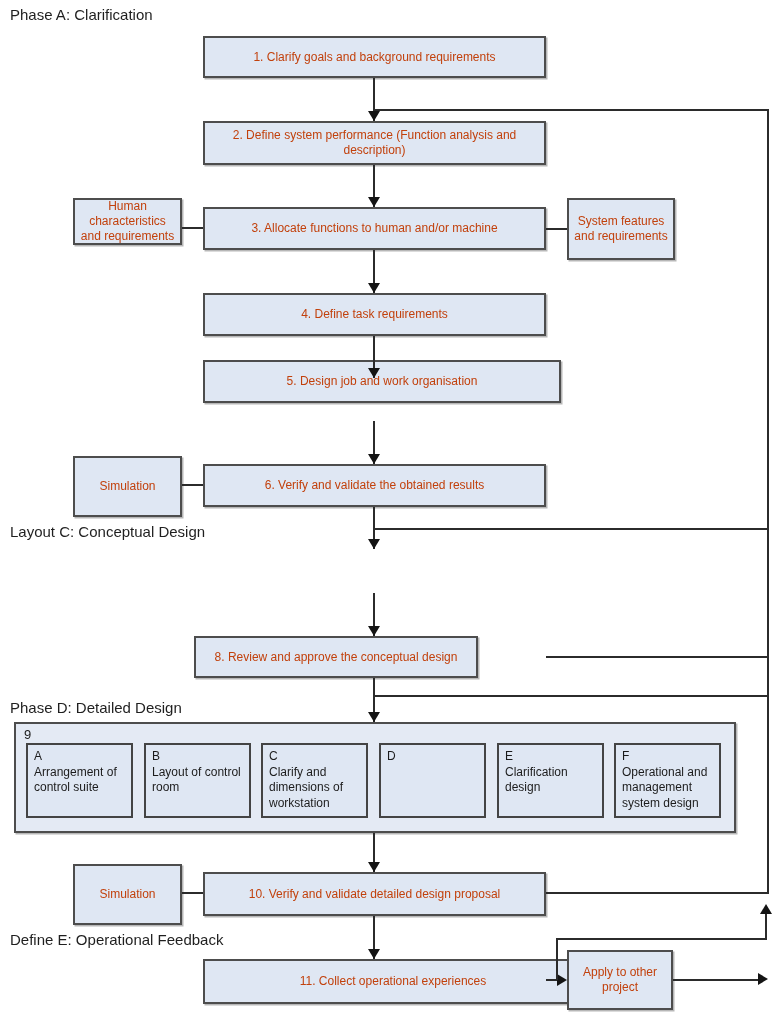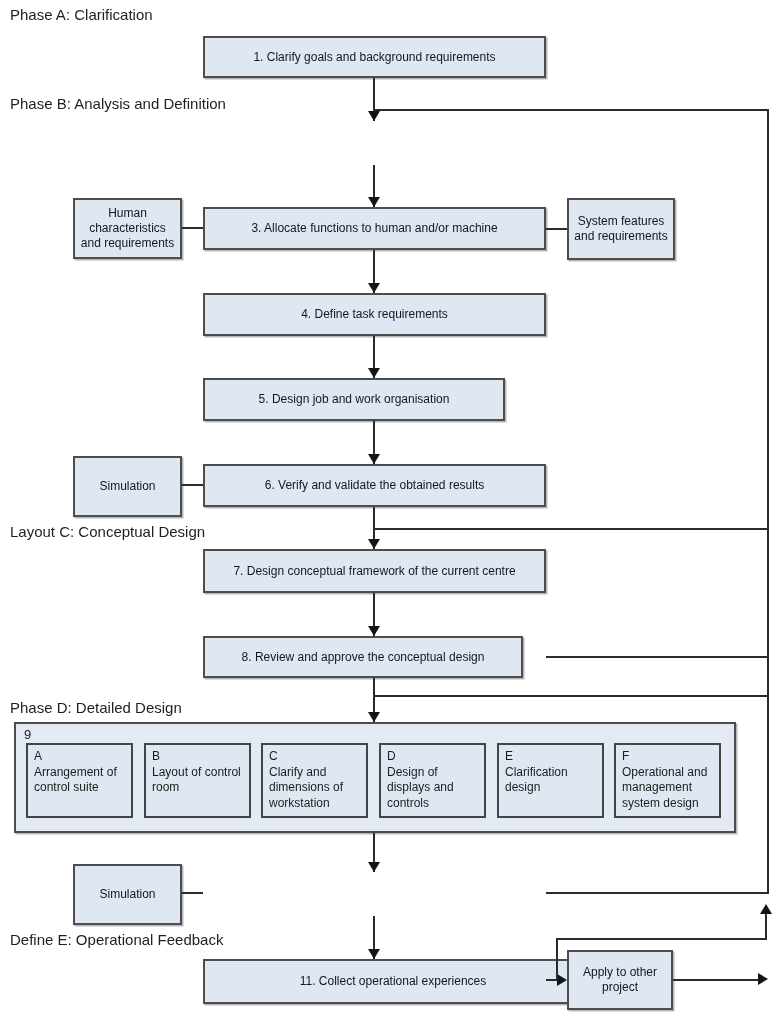--- a/index.html
+++ b/index.html
@@ -15,21 +15,21 @@
     font-size:15px;color:#1f1f1f;
     white-space:nowrap;
   }
   .box{
     position:absolute;
     background:#dfe7f3;
     border:2px solid #4d4d4d;
     box-sizing:border-box;
     display:flex;align-items:center;justify-content:center;
     text-align:center;
-    font-size:12px;color:#0f172a;line-height:1.25;
+    font-size:12px;color:#c2410c;line-height:1.25;
     padding:2px 14px;
     box-shadow:1.5px 1.5px 0 rgba(95,95,95,0.45);
   }
   .sidebox{padding:2px 5px;}
   .group{
     position:absolute;
     background:#e4eaf4;
     border:2px solid #4d4d4d;
     box-sizing:border-box;
     box-shadow:1.5px 1.5px 0 rgba(95,95,95,0.45);
@@ -58,35 +58,35 @@
   .arr-u{position:absolute;width:0;height:0;
     border-left:6px solid transparent;border-right:6px solid transparent;
     border-bottom:10px solid #141414;}
 </style>
 </head>
 <body>
 
 <div id="canvas">
 
   <div class="phase" style="top:6px">Phase A: Clarification</div>
-  <div class="phase" style="top:95px">Phase B: Analysis and Definition</div>
   <div class="phase" style="top:523px">Layout C: Conceptual Design</div>
   <div class="phase" style="top:699px">Phase D: Detailed Design</div>
   <div class="phase" style="top:931px">Define E: Operational Feedback</div>
 
   <div class="box" style="left:203px;top:36px;width:343px;height:42px">1. Clarify goals and background requirements</div>
+  <div class="box" style="left:203px;top:121px;width:343px;height:44px">2. Define system performance (Function analysis and description)</div>
   <div class="box" style="left:203px;top:207px;width:343px;height:43px">3. Allocate functions to human and/or machine</div>
   <div class="box" style="left:203px;top:293px;width:343px;height:43px">4. Define task requirements</div>
-  <div class="box" style="left:203px;top:378px;width:302px;height:43px">5. Design job and work organisation</div>
+  <div class="box" style="left:203px;top:360px;width:358px;height:43px">5. Design job and work organisation</div>
   <div class="box" style="left:203px;top:464px;width:343px;height:43px">6. Verify and validate the obtained results</div>
-  <div class="box" style="left:203px;top:549px;width:343px;height:44px">7. Design conceptual framework of the current centre</div>
-  <div class="box" style="left:203px;top:636px;width:320px;height:42px">8. Review and approve the conceptual design</div>
+  <div class="box" style="left:194px;top:636px;width:284px;height:42px">8. Review and approve the conceptual design</div>
+  <div class="box" style="left:203px;top:872px;width:343px;height:44px">10. Verify and validate detailed design proposal</div>
   <div class="box" style="left:203px;top:959px;width:380px;height:45px">11. Collect operational experiences</div>
 
-  <div class="box sidebox" style="left:73px;top:198px;width:109px;height:61px">Human characteristics and requirements</div>
+  <div class="box sidebox" style="left:73px;top:198px;width:109px;height:47px">Human characteristics and requirements</div>
   <div class="box sidebox" style="left:567px;top:198px;width:108px;height:62px">System features and requirements</div>
   <div class="box sidebox" style="left:73px;top:456px;width:109px;height:61px">Simulation</div>
   <div class="box sidebox" style="left:73px;top:864px;width:109px;height:61px">Simulation</div>
   <div class="box sidebox" style="left:567px;top:950px;width:106px;height:60px">Apply to other project</div>
 
   <div class="group" style="left:14px;top:722px;width:722px;height:111px">
     <div class="groupnum">9</div>
   </div>
   <div class="sub" style="left:26px;top:743px;width:107px;height:75px">
     <div>A</div>
@@ -95,21 +95,20 @@
   <div class="sub" style="left:144px;top:743px;width:107px;height:75px">
     <div>B</div>
     <div>Layout of control room</div>
   </div>
   <div class="sub" style="left:261px;top:743px;width:107px;height:75px">
     <div>C</div>
     <div>Clarify and dimensions of workstation</div>
   </div>
   <div class="sub" style="left:379px;top:743px;width:107px;height:75px">
     <div>D</div>
-    <div>Design of displays and controls</div>
   </div>
   <div class="sub" style="left:497px;top:743px;width:107px;height:75px">
     <div>E</div>
     <div>Clarification design</div>
   </div>
   <div class="sub" style="left:614px;top:743px;width:107px;height:75px">
     <div>F</div>
     <div>Operational and management system design</div>
   </div>
 

